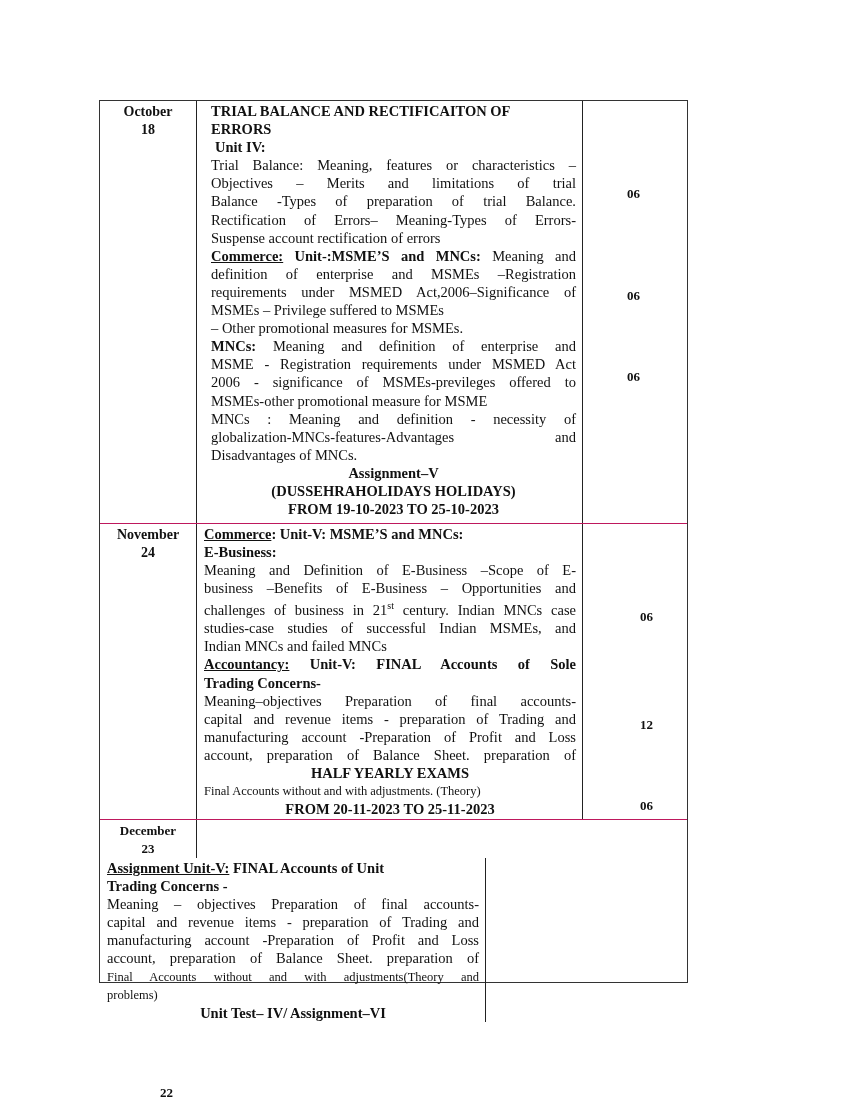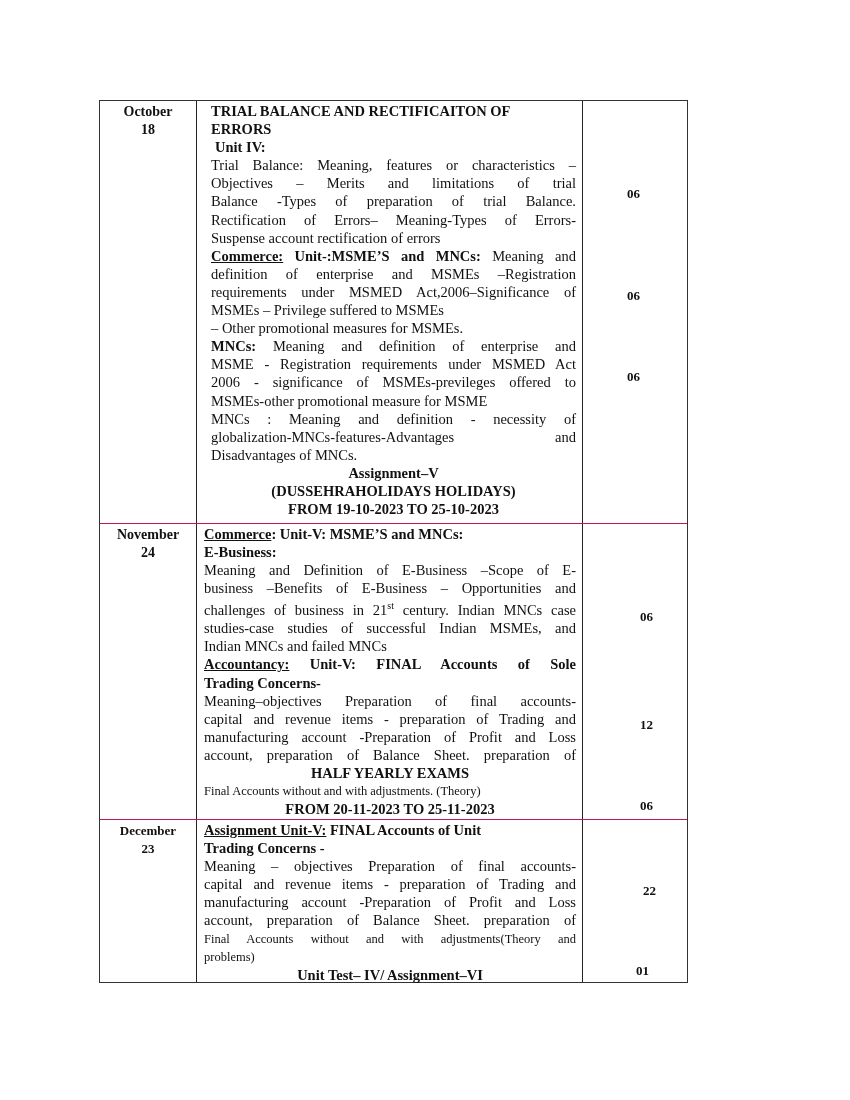--- a/index.html
+++ b/index.html
@@ -90,21 +90,21 @@
         <span class="line small-text">Final Accounts without and with adjustments. (Theory)</span>
         <span class="line center">FROM  20-11-2023 TO 25-11-2023</span>
       </div>
       <div class="c3">
         <span class="num" style="left:57px; top:85px;">06</span>
         <span class="num" style="left:57px; top:193px;">12</span>
         <span class="num" style="left:57px; top:274px;">06</span>
       </div>
     </div>
 
-    <div class="row" style="height:162px;">
+    <div class="row" style="height:162px;flex-direction:column;">
       <div class="c1 small">
         <span class="line">December</span>
         <span class="line">23</span>
       </div>
       <div class="c2" style="padding-left:7px; padding-top:1px;">
         <span class="line"><span class="h u">Assignment Unit-V:</span><span class="h">  FINAL Accounts of Unit</span></span>
         <span class="line h">Trading Concerns -</span>
         <span class="line jl">Meaning – objectives Preparation of final accounts-</span>
         <span class="line jl">capital and revenue items - preparation of Trading and</span>
         <span class="line jl">manufacturing account -Preparation of  Profit and Loss</span>

